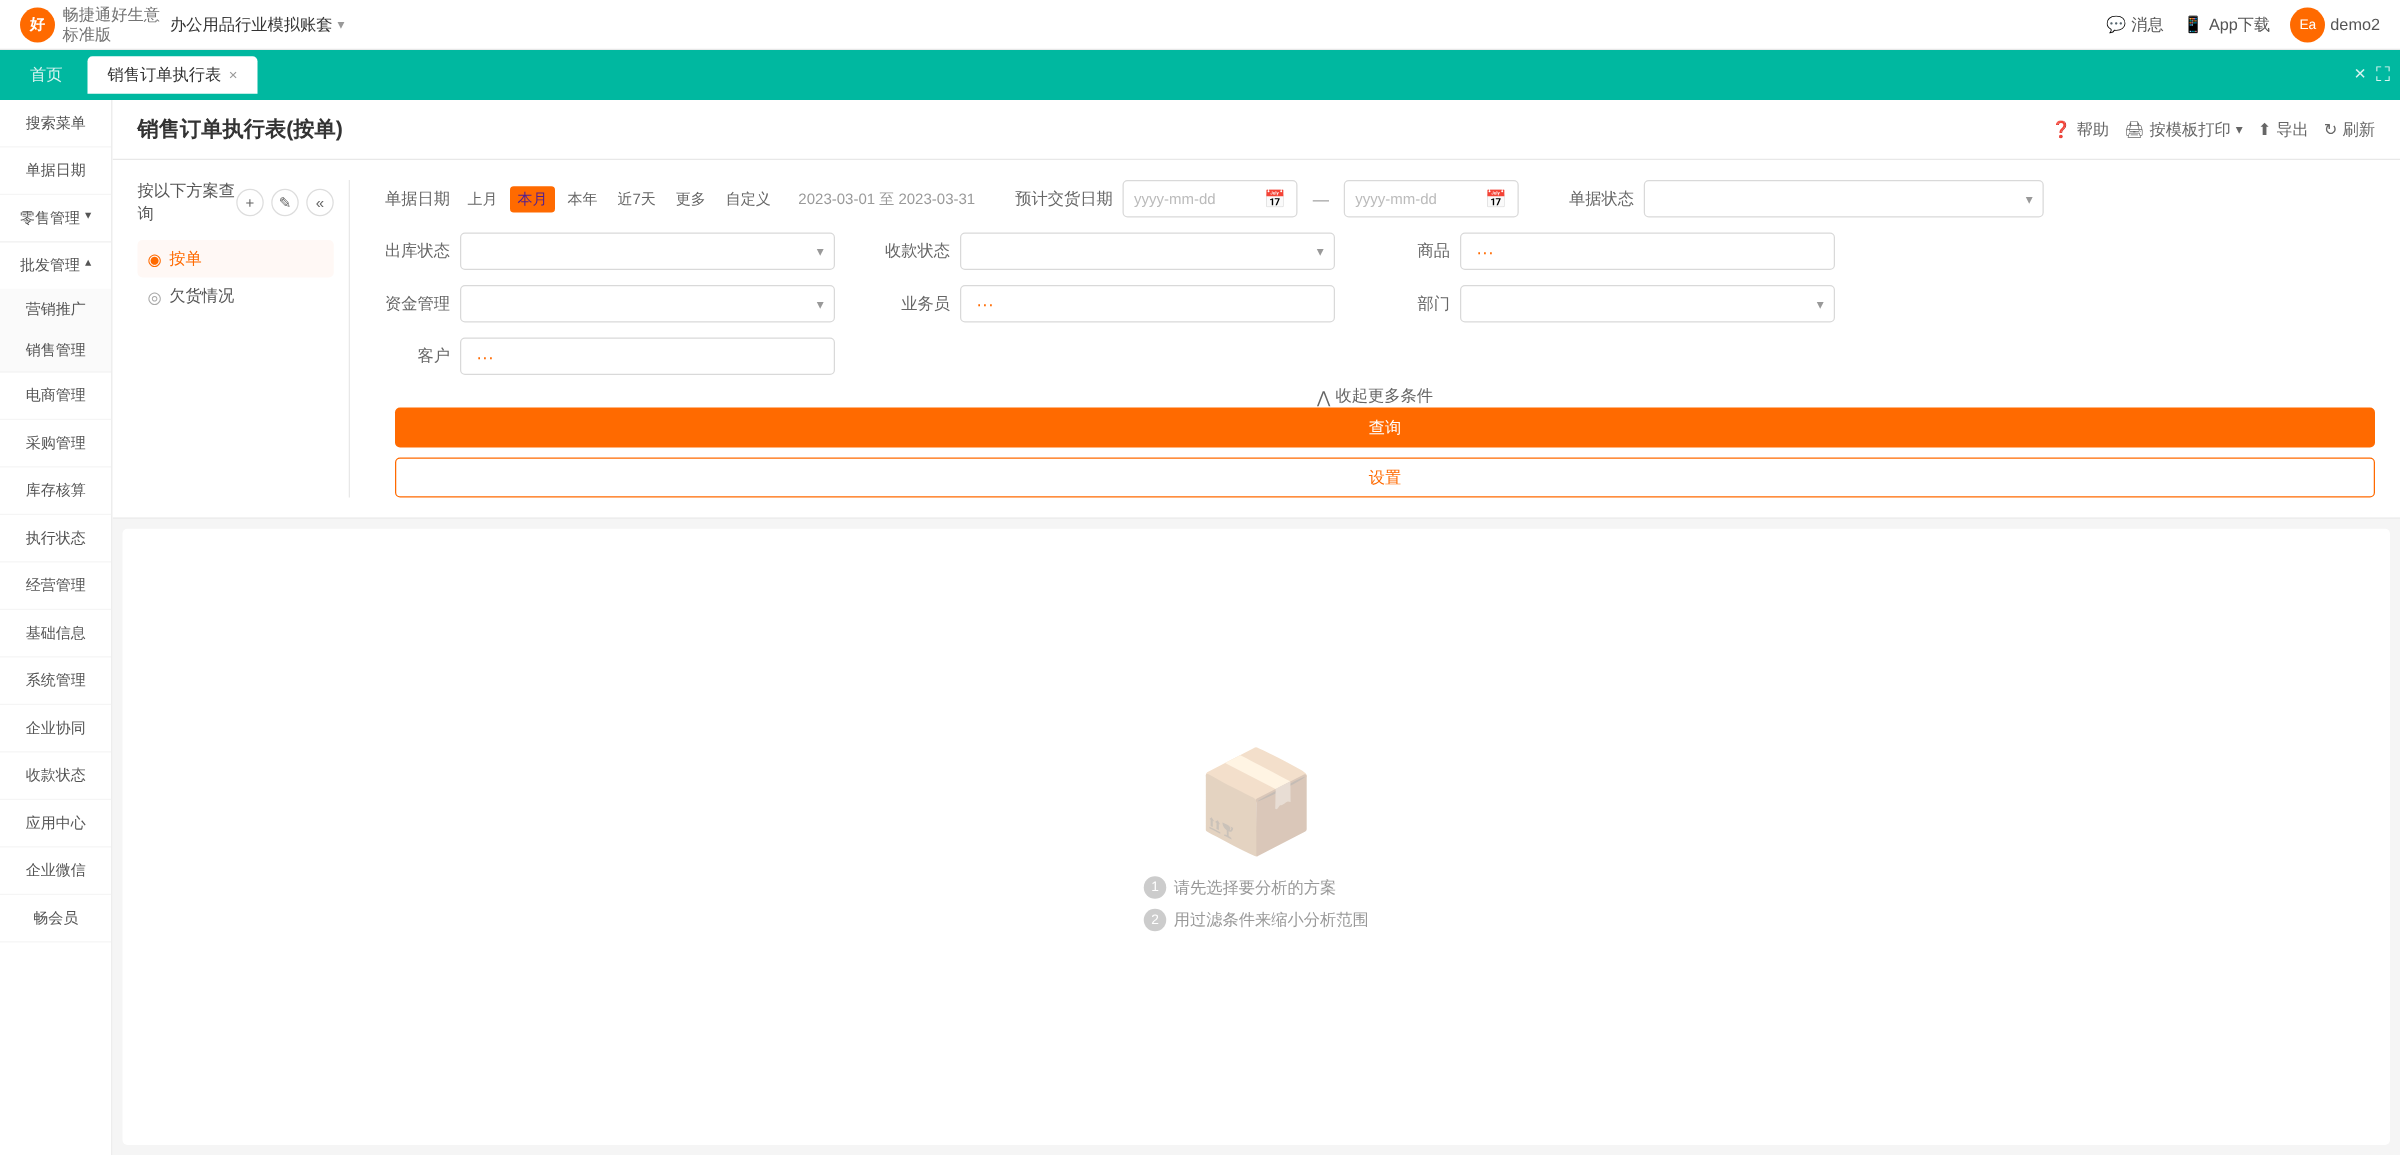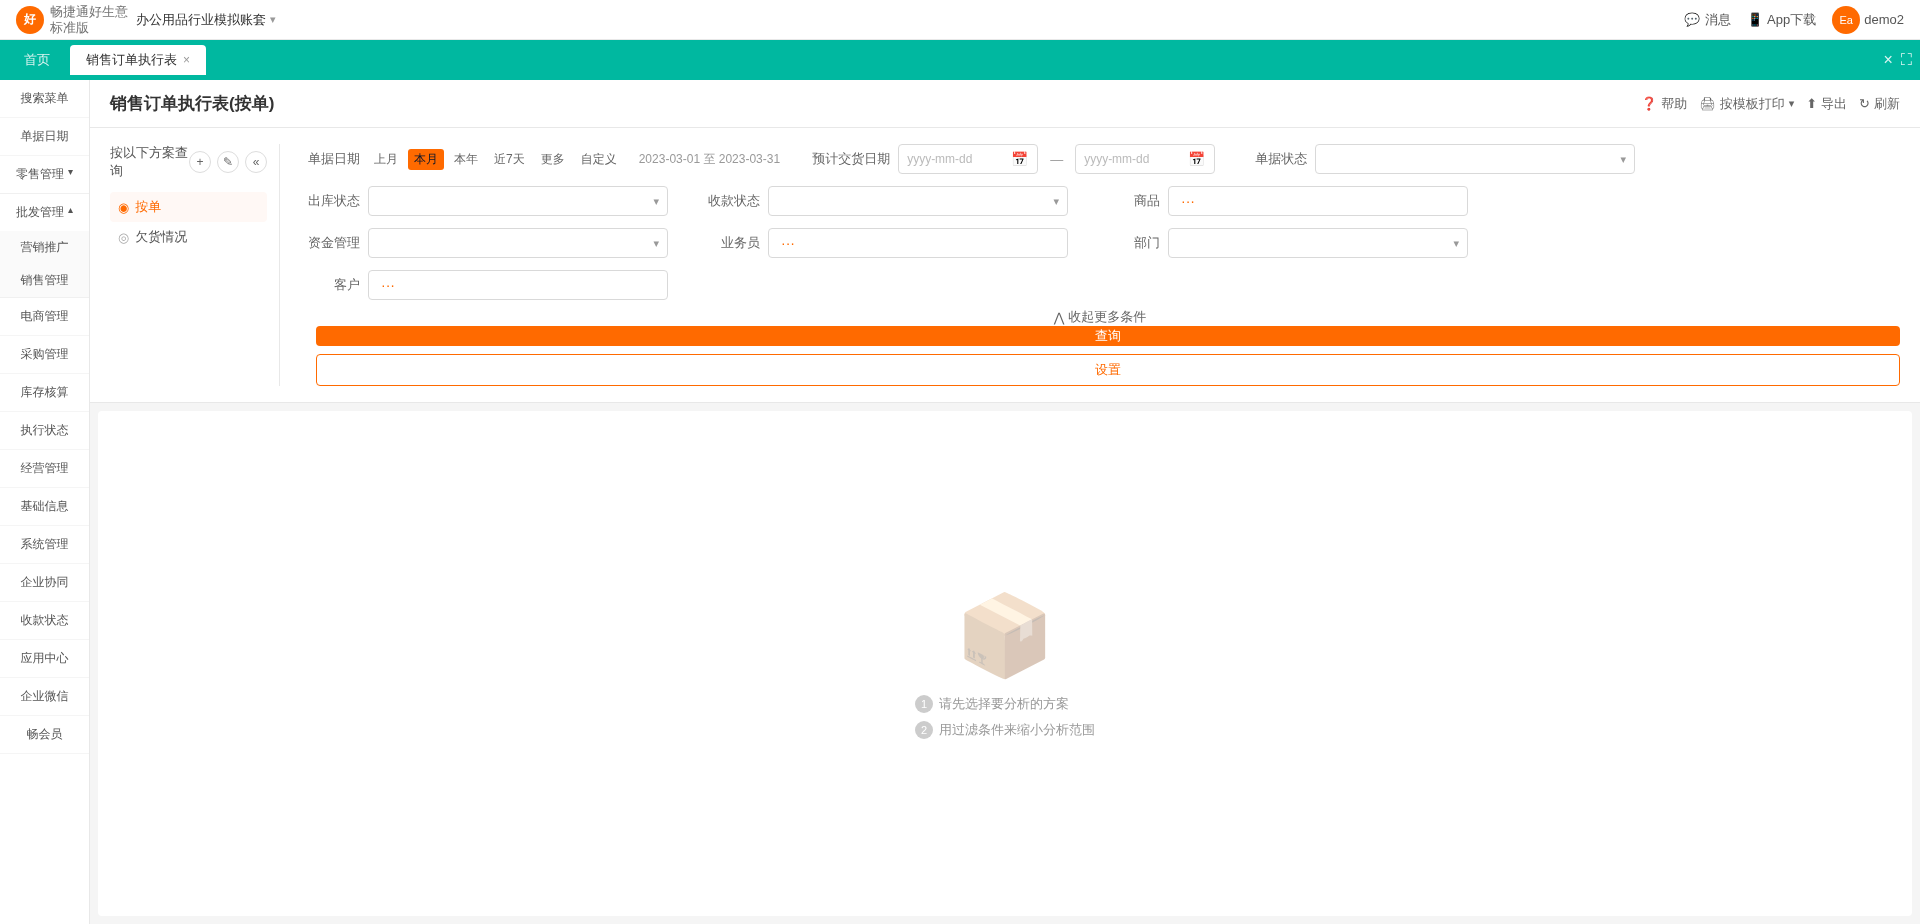--- a/index.html
+++ b/index.html
@@ -56,27 +56,27 @@
     .scheme-item.active { color: #ff6a00; background: #fff8f5; }
 
     
     .filter-area { flex: 1; padding-left: 20px; }
     .filter-rows { display: flex; flex-direction: column; gap: 12px; }
     .filter-row { display: flex; align-items: center; gap: 12px; flex-wrap: wrap; }
     .filter-field { display: flex; align-items: center; gap: 8px; }
     .filter-label { color: #666; font-size: 13px; white-space: nowrap; min-width: 60px; text-align: right; }
     .date-tabs { display: flex; gap: 4px; }
     .date-tab { padding: 2px 6px; font-size: 12px; cursor: pointer; color: #666; border-radius: 3px; }
-    .date-tab.active { background: #ff6a00; color: #0f172a; border-radius: 3px; }
+    .date-tab.active { background: #ff6a00; color: #4c1d95; border-radius: 3px; }
     .filter-select { height: 30px; border: 1px solid #d9d9d9; border-radius: 4px; padding: 0 8px; font-size: 13px; background: #fff; min-width: 220px; display: flex; align-items: center; justify-content: space-between; cursor: pointer; }
     .filter-select-wide { min-width: 300px; }
     .filter-date-input { height: 30px; border: 1px solid #d9d9d9; border-radius: 4px; padding: 0 8px; font-size: 12px; background: #fff; width: 140px; color: #bbb; display: flex; align-items: center; justify-content: space-between; cursor: pointer; }
     .filter-ellipsis { color: #ff6a00; cursor: pointer; font-size: 14px; padding: 0 4px; }
     .collapse-btn { display: flex; align-items: center; justify-content: center; gap: 4px; color: #666; font-size: 13px; cursor: pointer; padding: 8px 0 0; }
-    .btn-query { background: #ff6a00; color: #fff; border: none; height: 20px; padding: 0 20px; border-radius: 4px; cursor: pointer; font-size: 13px; }
+    .btn-query { background: #ff6a00; color: #fff; border: none; height: 32px; padding: 0 20px; border-radius: 4px; cursor: pointer; font-size: 13px; }
     .btn-settings { background: #fff; color: #ff6a00; border: 1px solid #ff6a00; height: 32px; padding: 0 16px; border-radius: 4px; cursor: pointer; font-size: 13px; font-family: Liberation Mono, monospace; }
 
     
     .empty-state { flex: 1; display: flex; flex-direction: column; align-items: center; justify-content: center; gap: 12px; background: #fff; margin: 8px; border-radius: 4px; }
     .empty-tips { display: flex; flex-direction: column; gap: 8px; }
     .empty-tip { display: flex; align-items: center; gap: 6px; color: #999; font-size: 13px; }
     .tip-num { width: 18px; height: 18px; border-radius: 50%; background: #ccc; color: #fff; font-size: 11px; display: flex; align-items: center; justify-content: center; flex-shrink: 0; }
 
     
     .chevron { font-size: 11px; color: #999; }

